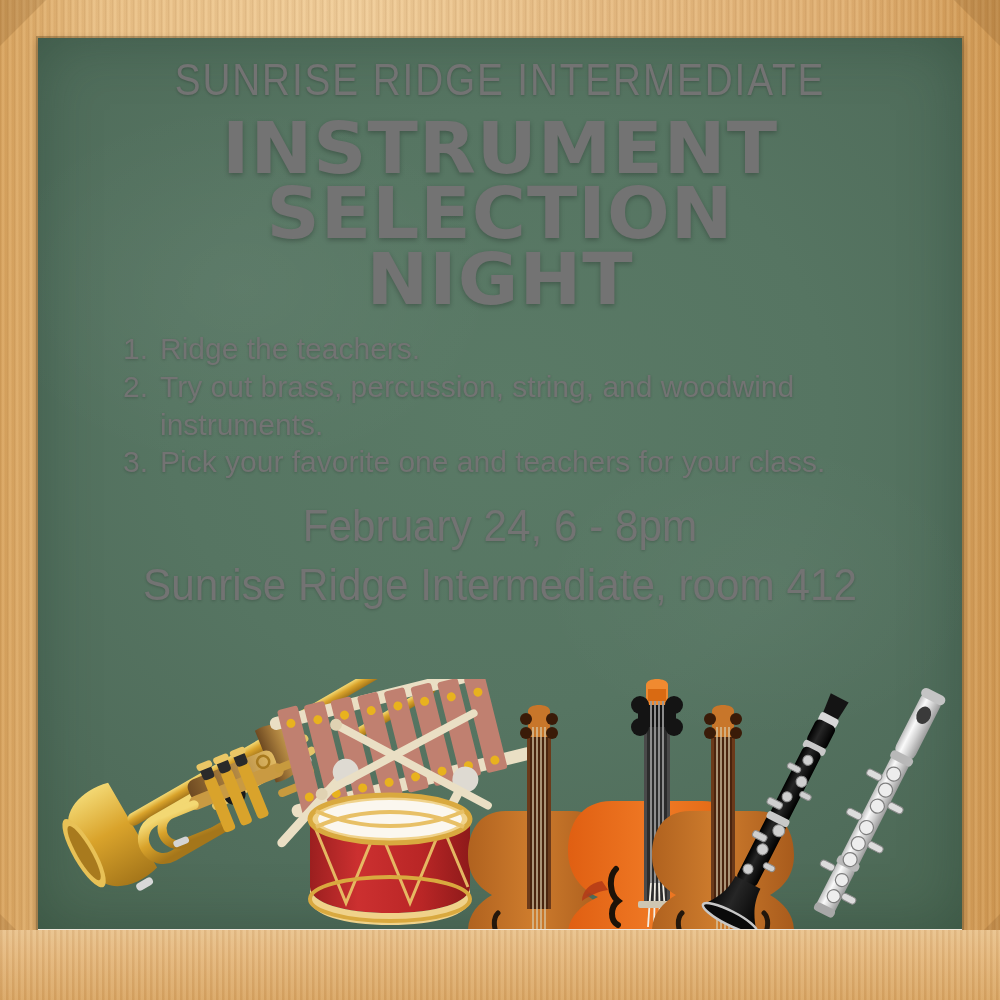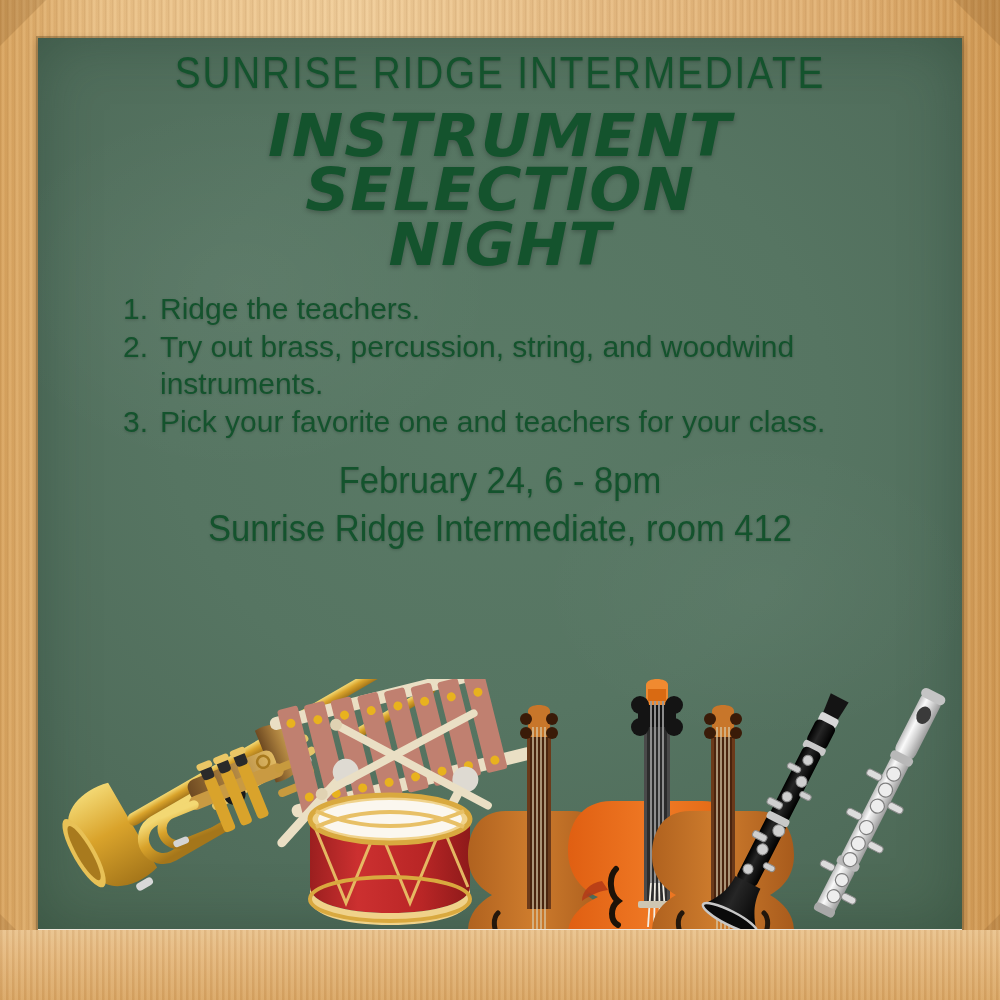--- a/index.html
+++ b/index.html
@@ -44,44 +44,44 @@
             background:linear-gradient(180deg,#f3ece1,#cdbda4);}
   
   .tray{position:absolute;left:0;right:0;bottom:0;height:70px;
         background:
           repeating-linear-gradient(90deg,
             rgba(150,100,45,.10) 0px, rgba(150,100,45,.10) 2px,
             rgba(255,240,205,.10) 3px, rgba(255,240,205,.10) 6px),
           linear-gradient(180deg,#e9c18c 0%,#e2b377 45%,#d8a462 100%);}
 
   
-  .content{position:absolute;left:0;right:0;top:0;z-index:5;text-align:center;
-           color:#14532d;}
+  .content{position:absolute;left:0;right:0;top:7px;z-index:5;text-align:center;
+           color:#737373;}
 
   .school{font-family:"Liberation Sans","DejaVu Sans",sans-serif;
           font-size:45px;letter-spacing:2.2px;font-weight:400;
           transform:scaleX(.86);transform-origin:center;
           margin-top:50px;line-height:1;
           text-shadow:0 1px 3px rgba(0,0,0,.22);}
 
   .headline{margin-top:14px;line-height:.92;
             font-family:"DejaVu Sans","Liberation Sans",sans-serif;
-            font-weight:700;font-style:italic;
-            font-size:59px;letter-spacing:1px;
+            font-weight:700;
+            font-size:71px;letter-spacing:1px;
             text-shadow:0 2px 5px rgba(0,0,0,.25);}
   .headline .hl{display:block;transform:scaleX(1.04);}
 
   
   .steps{margin:18px auto 0;width:812px;text-align:left;}
   .step{display:flex;align-items:flex-start;font-size:30px;line-height:1.26;
         text-shadow:0 1px 3px rgba(0,0,0,.20);}
   .step .num{flex:0 0 54px;text-align:right;padding-right:12px;}
   .step .txt{flex:1 1 auto;}
 
-  .when{margin-top:16px;font-size:36px;line-height:1.34;
+  .when{margin-top:16px;font-size:44px;line-height:1.34;
         text-shadow:0 1px 3px rgba(0,0,0,.20);}
   .when div{transform:scaleX(.96);}
 
   
   .instruments{position:absolute;left:38px;right:38px;bottom:71px;height:250px;z-index:6;}
   .instruments svg{display:block;width:100%;height:100%;}
 </style>
 </head>
 <body>
 

